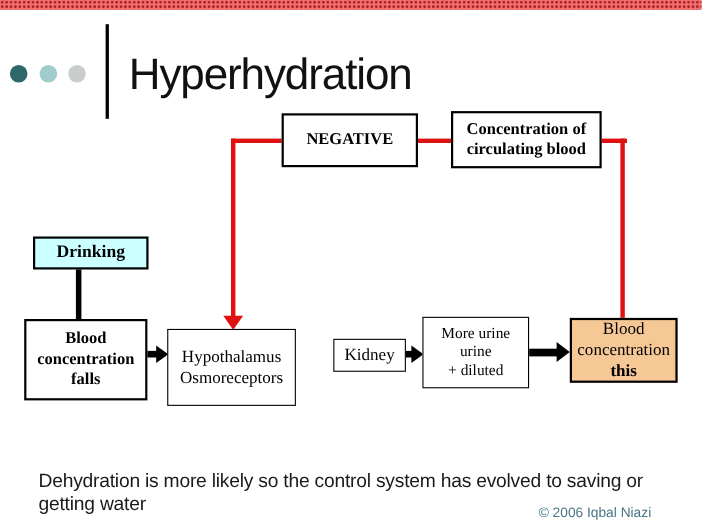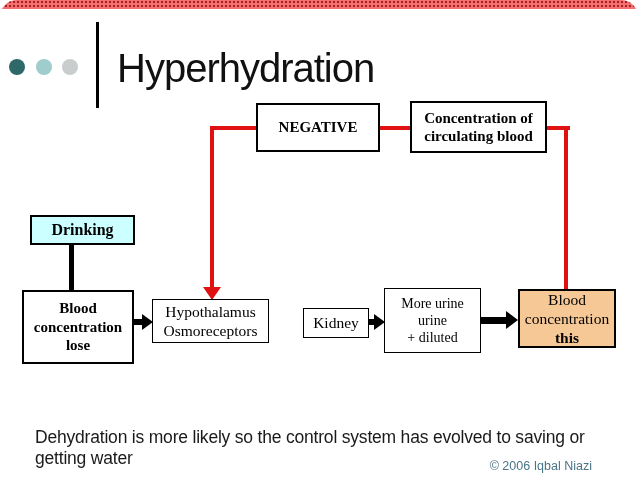--- a/index.html
+++ b/index.html
@@ -1,19 +1,18 @@
 <!DOCTYPE html>
 <html style="--accent-red: #e01111; --box-red-fill: #f47070; --box-red-dot: #a52222; --box-cyan: #ccffff; --box-orange: #f6c895; --bullet-dark-teal: #2e6868; --bullet-light-teal: #9fcccc; --bullet-gray: #c9cdcd; --copyright-color: #4a7588;"><head>
 <meta charset="utf-8">
 <style>
   html,body{margin:0;padding:0;background:#fff;}
   #slide{
     position:relative;width:638px;height:479px;background:#fff;overflow:hidden;
     font-family:"Liberation Sans",sans-serif;
-    border-radius:17px;
   }
   
   .red-texture{
     background-color:var(--box-red-fill,#f47070);
     background-image:radial-gradient(var(--box-red-dot,#a52222) 1px, rgba(0,0,0,0) 1.4px);
     background-size:4px 4px;
   }
   #topbar{position:absolute;left:0;top:0;width:638px;height:9px;}
   .bullet{position:absolute;border-radius:50%;width:16px;height:16px;top:59px;}
   #bullet1{left:9px;background:var(--bullet-dark-teal,#2e6868);}
@@ -28,21 +27,21 @@
   .dbox{
     position:absolute;box-sizing:border-box;border:2px solid #000;background:#fff;
     font-family:"Liberation Serif",serif;color:#000;text-align:center;
     display:flex;flex-direction:column;justify-content:center;z-index:3;
   }
   .dbox span{display:block;line-height:1.23;}
   #box-negative-feedback{left:256px;top:103px;width:124px;height:49px;font-weight:bold;font-size:15px;}
   #box-concentration{left:410px;top:101px;width:137px;height:52px;font-weight:bold;font-size:15px;}
   #box-drinking{left:30px;top:215px;width:105px;height:30px;font-weight:bold;font-size:16px;background:var(--box-cyan,#ccffff);}
   #box-blood-falls{left:22px;top:290px;width:112px;height:74px;font-weight:bold;font-size:15px;}
-  #box-hypothalamus{left:152px;top:299px;width:117px;height:44px;font-size:15.5px;border-width:1px;}
+  #box-hypothalamus{left:152px;top:299px;width:117px;height:70px;font-size:15.5px;border-width:1px;}
   #box-kidney{left:303px;top:308px;width:66px;height:30px;font-size:15.5px;border-width:1px;}
   #box-more-urine{left:384px;top:288px;width:97px;height:65px;font-size:14px;border-width:1px;}
   #box-blood-rises{left:518px;top:289px;width:98px;height:59px;font-size:15.5px;background:var(--box-orange,#f6c895);}
   #box-blood-rises .bold-line{font-weight:bold;}
   
   .redline{position:absolute;background:var(--accent-red,#e01111);z-index:1;}
   #red-h{left:210px;top:126px;width:360px;height:4px;}
   #red-v-left{left:210px;top:126px;width:4px;height:162px;}
   #red-v-right{left:564px;top:126px;width:4px;height:163px;}
   #red-arrowhead{
@@ -107,21 +106,21 @@
   </div>
 
   <div id="box-concentration" class="dbox red-texture">
     <span>Concentration of</span>
     <span>circulating blood</span>
   </div>
 
   <div id="box-blood-falls" class="dbox red-texture">
     <span>Blood</span>
     <span>concentration</span>
-    <span>lose</span>
+    <span>falls</span>
   </div>
 
   <div id="box-hypothalamus" class="dbox">
     <span>Hypothalamus</span>
     <span>Osmoreceptors</span>
   </div>
 
   <div id="box-kidney" class="dbox">
     <span>Kidney</span>
   </div>

